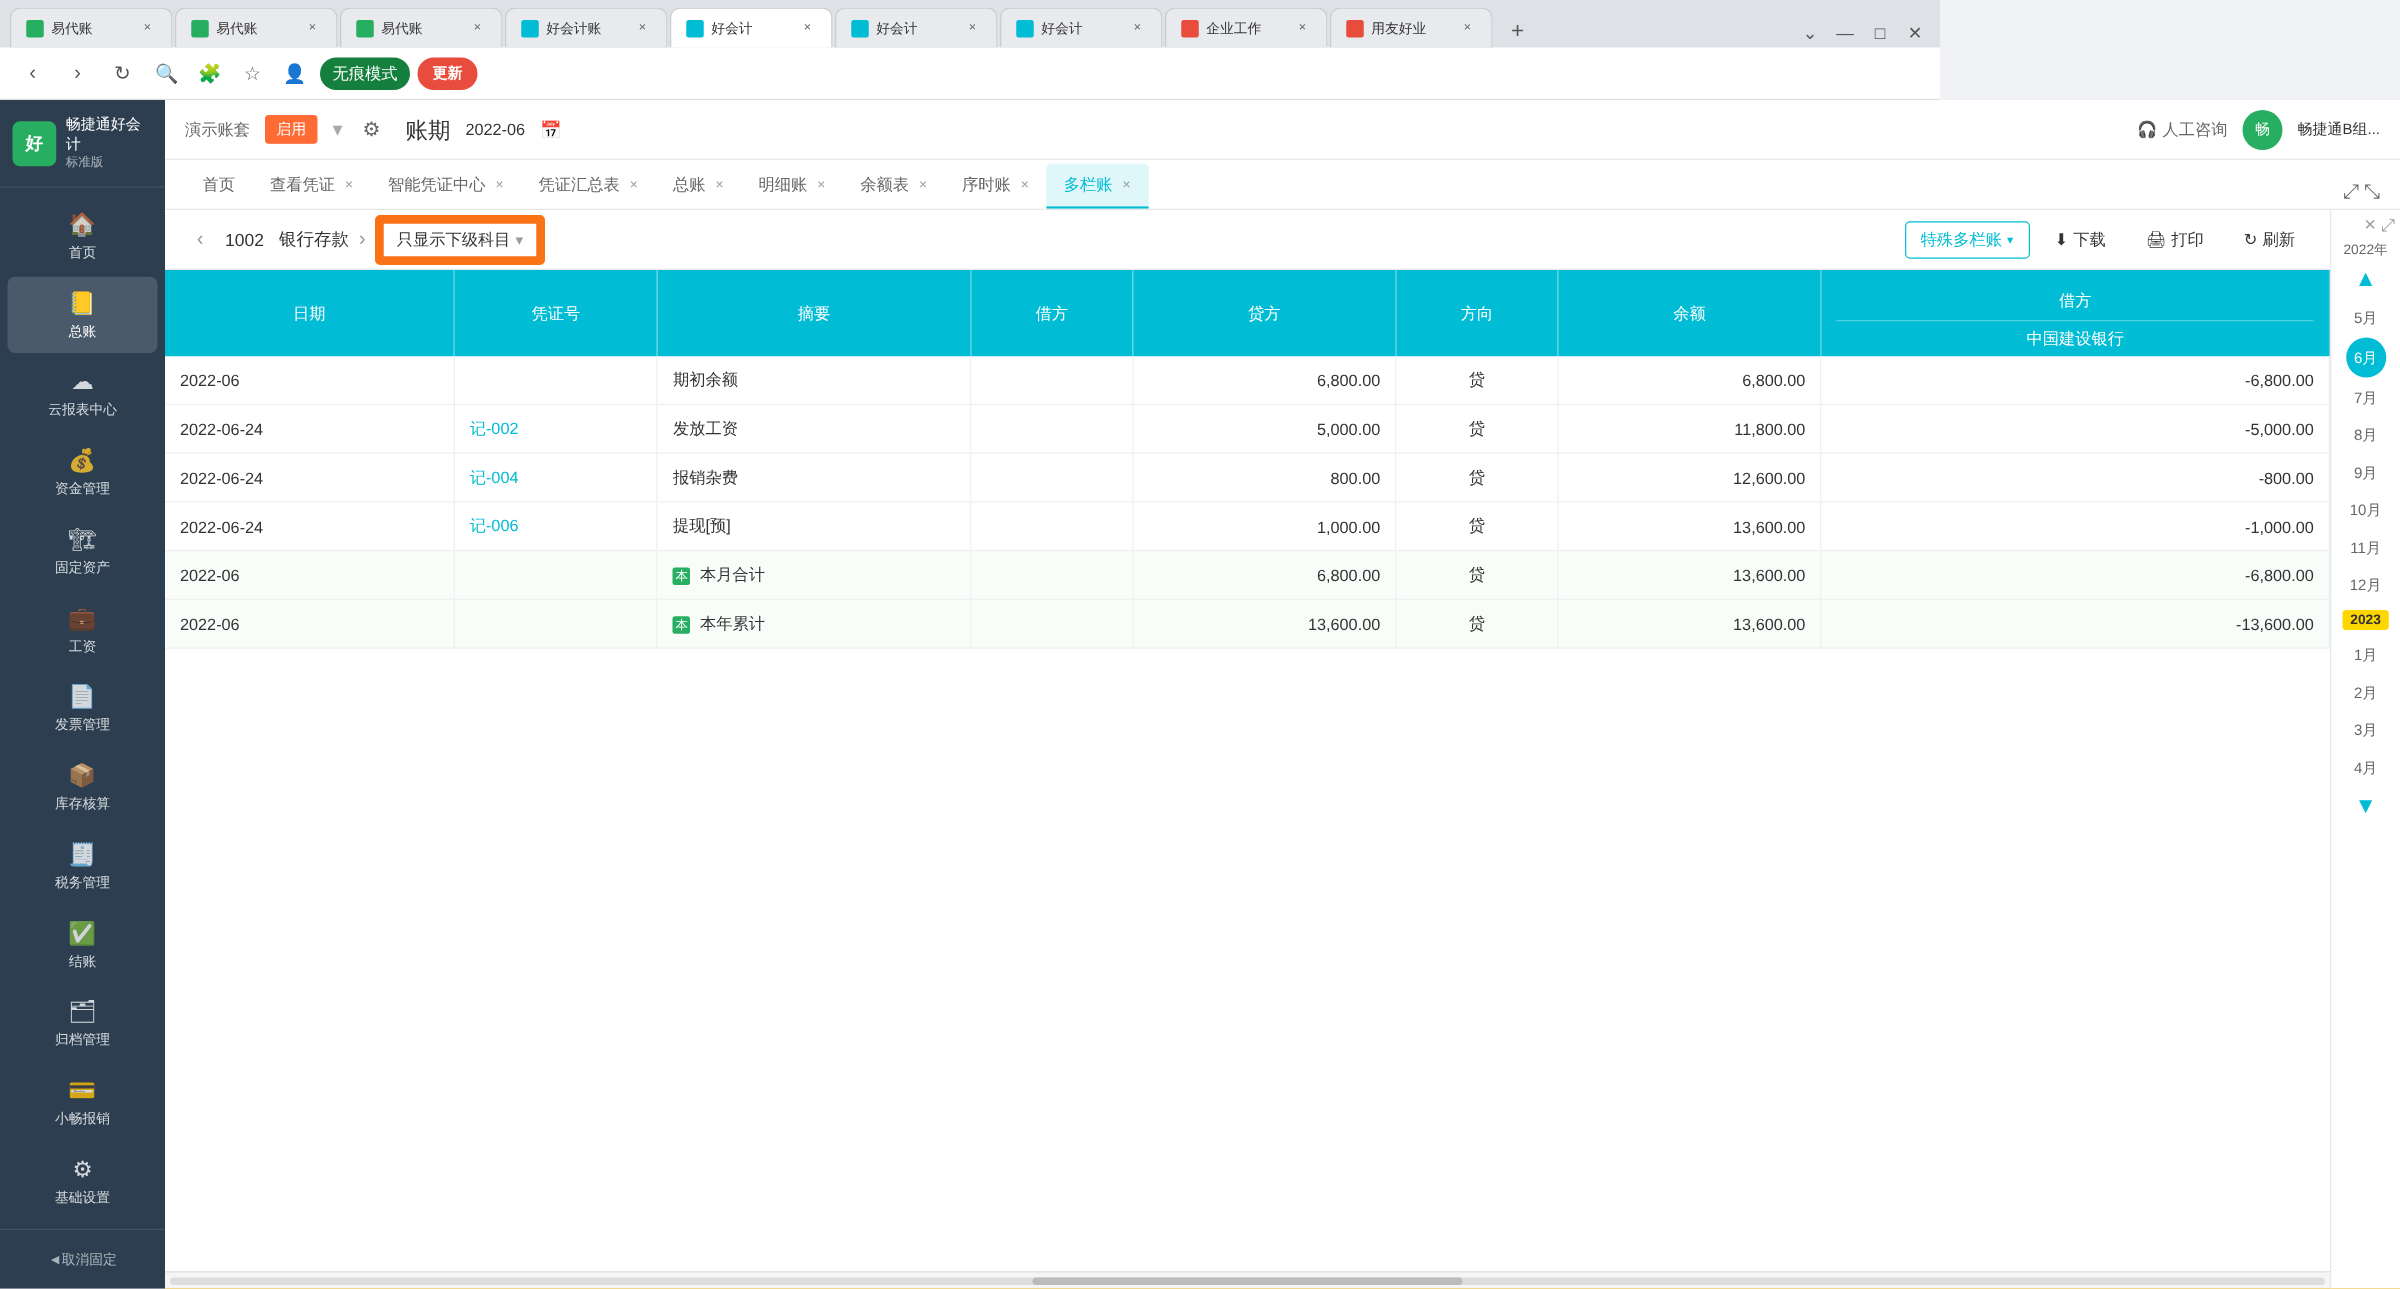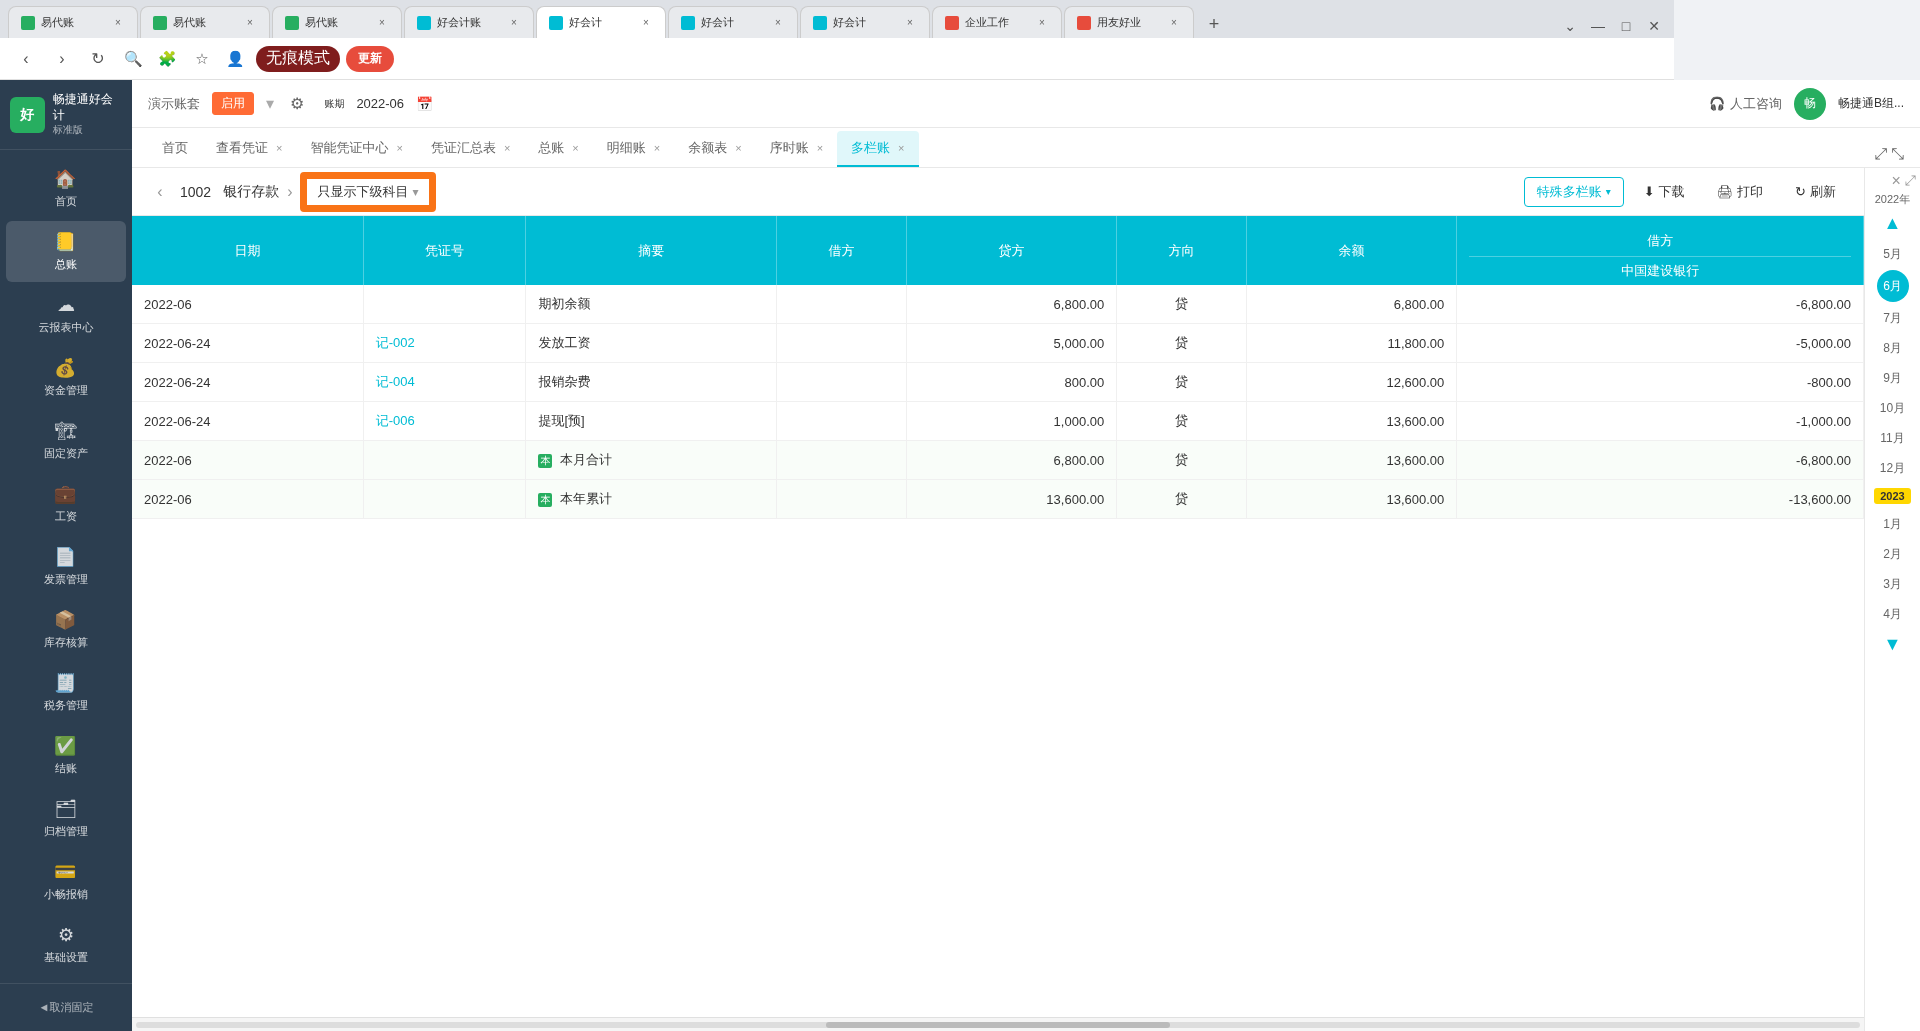--- a/index.html
+++ b/index.html
@@ -1,36 +1,36 @@
 <!DOCTYPE html>
 <html><head>
   <meta charset="utf-8">
   <style>
     * { margin: 0; padding: 0; box-sizing: border-box; }
     body { font-family: 'Microsoft YaHei', Arial, sans-serif; font-size: 13px; background: #f0f2f5; overflow: hidden; width: 1920px; height: 1031px; }
 
     
-    .browser-chrome { width: 1674px; background: #dee1e6; }
+    .browser-chrome { width: 1552px; background: #dee1e6; }
     .tab-bar { display: flex; align-items: flex-end; height: 38px; background: #dee1e6; padding: 0 8px; gap: 0; }
     .tab { display: flex; align-items: center; height: 32px; padding: 0 12px; background: #e8eaed; border-radius: 8px 8px 0 0; font-size: 12px; color: #333; gap: 6px; min-width: 130px; max-width: 160px; cursor: pointer; border: 1px solid #ccc; border-bottom: none; margin-right: 2px; }
     .tab.active { background: #fff; color: #333; z-index: 1; }
     .tab .tab-favicon { width: 14px; height: 14px; border-radius: 2px; flex-shrink: 0; }
     .tab .tab-title { flex: 1; overflow: hidden; text-overflow: ellipsis; white-space: nowrap; font-size: 11px; }
     .tab .tab-close { width: 14px; height: 14px; display: flex; align-items: center; justify-content: center; border-radius: 50%; font-size: 10px; color: #666; flex-shrink: 0; }
     .tab-add { width: 28px; height: 28px; display: flex; align-items: center; justify-content: center; cursor: pointer; color: #555; font-size: 18px; margin-left: 4px; }
     .tab-spacer { flex: 1; }
     .tab-controls { display: flex; align-items: center; gap: 4px; }
     .tab-ctrl-btn { width: 24px; height: 24px; display: flex; align-items: center; justify-content: center; color: #555; cursor: pointer; font-size: 14px; }
 
     .address-bar { display: flex; align-items: center; height: 42px; background: #fff; padding: 0 12px; gap: 8px; border-bottom: 1px solid #e0e0e0; }
     .nav-btn { width: 28px; height: 28px; display: flex; align-items: center; justify-content: center; border-radius: 50%; cursor: pointer; color: #555; font-size: 16px; }
     .address-input { flex: 1; height: 30px; border: 1px solid #ddd; border-radius: 20px; padding: 0 14px; font-size: 12px; color: #333; background: #f8f9fa; }
     .address-actions { display: flex; gap: 6px; align-items: center; }
     .addr-action-btn { width: 28px; height: 28px; display: flex; align-items: center; justify-content: center; cursor: pointer; color: #555; border-radius: 4px; font-size: 15px; }
-    .wuhen-btn { background: #7f1d1d; color: #fff; border-radius: 15px; padding: 4px 10px; font-size: 16px; height: 26px; display: flex; align-items: center; white-space: nowrap; cursor: pointer; }
+    .wuhen-btn { background: #15803d; color: #fff; border-radius: 15px; padding: 4px 10px; font-size: 13px; height: 26px; display: flex; align-items: center; white-space: nowrap; cursor: pointer; }
     .update-btn { background: #e74c3c; color: #fff; border-radius: 15px; padding: 4px 12px; font-size: 12px; height: 26px; display: flex; align-items: center; cursor: pointer; font-weight: bold; }
 
     
     .app-container { display: flex; width: 1920px; height: calc(1031px - 80px); }
 
     
     .sidebar { width: 132px; background: #2c3e50; color: #fff; display: flex; flex-direction: column; flex-shrink: 0; height: 100%; }
     .sidebar-logo { padding: 12px 10px; display: flex; align-items: center; gap: 8px; border-bottom: 1px solid rgba(255,255,255,0.1); }
     .logo-icon { width: 36px; height: 36px; background: #27ae60; border-radius: 6px; display: flex; align-items: center; justify-content: center; color: #fff; font-size: 14px; font-weight: bold; }
     .logo-text { font-size: 12px; color: #fff; line-height: 1.3; }
@@ -45,21 +45,21 @@
     .sidebar-bottom { padding: 10px; border-top: 1px solid rgba(255,255,255,0.1); }
     .sidebar-pin { display: flex; align-items: center; justify-content: center; gap: 4px; color: rgba(255,255,255,0.6); font-size: 11px; cursor: pointer; padding: 6px; }
 
     
     .main-content { flex: 1; display: flex; flex-direction: column; background: #eab308; overflow: hidden; }
 
     
     .app-header { height: 48px; background: #fff; display: flex; align-items: center; padding: 0 16px; gap: 12px; border-bottom: 1px solid #e8e8e8; flex-shrink: 0; }
     .demo-badge { background: #ff6b35; color: #fff; border: 1px solid #ff6b35; border-radius: 3px; padding: 2px 8px; font-size: 12px; cursor: pointer; }
     .header-gear { color: #666; font-size: 16px; cursor: pointer; margin-left: 4px; }
-    .period-label { color: #333; font-size: 10px; margin-left: 8px; }
+    .period-label { color: #333; font-size: 18px; margin-left: 8px; }
     .period-value { color: #333; font-size: 13px; font-weight: 500; }
     .period-cal { color: #888; font-size: 14px; cursor: pointer; }
     .header-spacer { flex: 1; }
     .consult-btn { display: flex; align-items: center; gap: 4px; color: #666; font-size: 13px; cursor: pointer; }
     .user-avatar { width: 32px; height: 32px; border-radius: 50%; background: #27ae60; display: flex; align-items: center; justify-content: center; color: #fff; font-size: 12px; }
     .user-name { font-size: 12px; color: #333; }
 
     
     .app-tabs { height: 40px; background: #fff; display: flex; align-items: flex-end; padding: 0 16px; border-bottom: 1px solid #e8e8e8; flex-shrink: 0; gap: 0; }
     .app-tab { height: 36px; padding: 0 14px; display: flex; align-items: center; gap: 6px; font-size: 13px; color: #666; cursor: pointer; border-bottom: 2px solid transparent; white-space: nowrap; }

